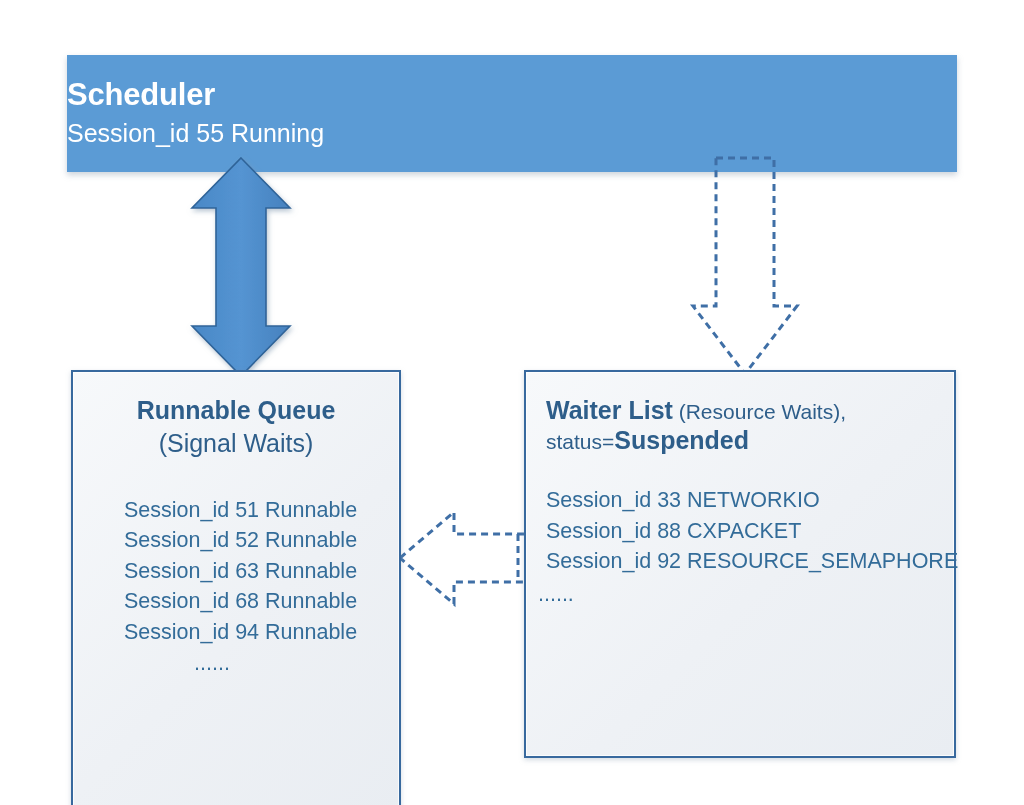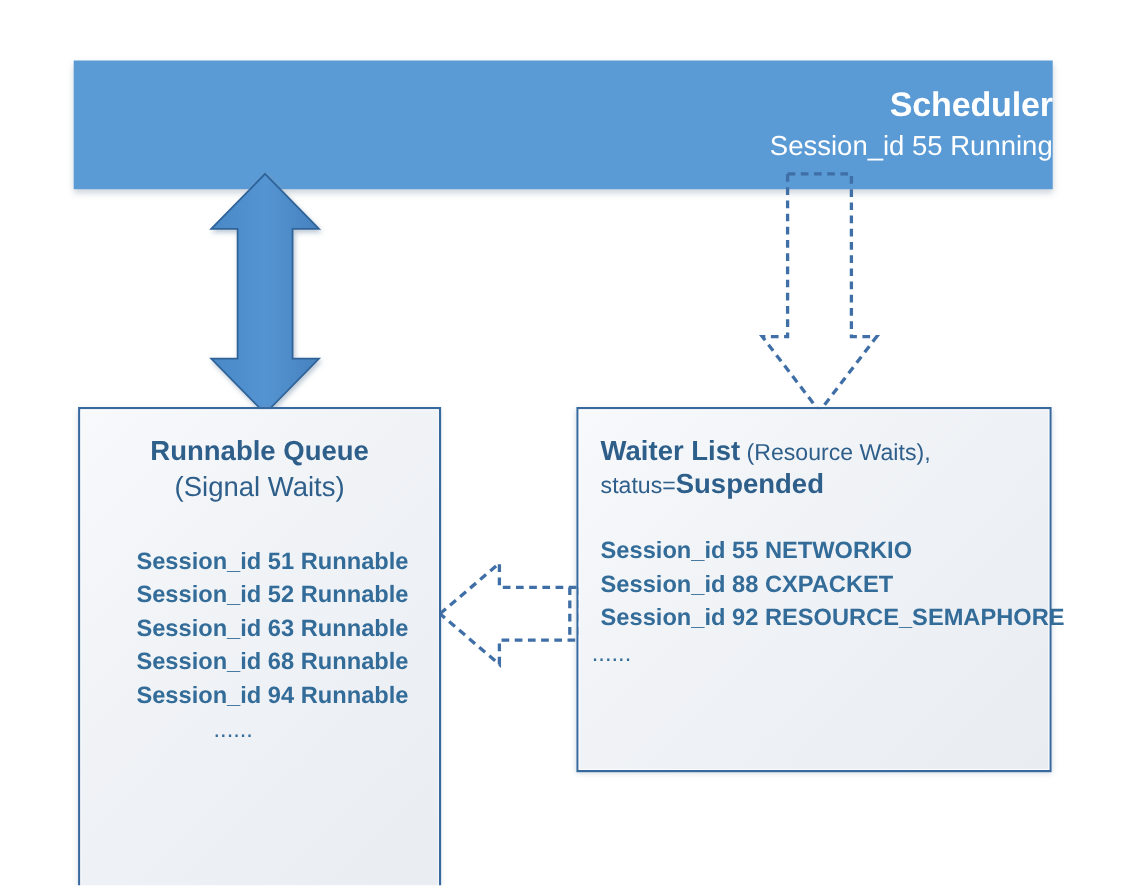--- a/index.html
+++ b/index.html
@@ -23,21 +23,21 @@
   .scheduler-bar {
     position: absolute;
     left: 67px;
     top: 55px;
     width: 890px;
     height: 117px;
     background: #5B9BD5;
     box-shadow: 0 3px 6px rgba(120,140,160,0.38);
     display: flex;
     flex-direction: column;
-    align-items: flex-end;
+    align-items: flex-start;
     justify-content: center;
     box-sizing: border-box;
   }
   .scheduler-title {
     color: #ffffff;
     font-size: 31px;
     font-weight: bold;
     line-height: 1.15;
     letter-spacing: -0.2px;
   }
@@ -67,21 +67,21 @@
   #panel-runnable {
     left: 71px;
     top: 370px;
     width: 330px;
     height: 448px;
   }
   #panel-waiter {
     left: 524px;
     top: 370px;
     width: 432px;
-    height: 332px;
+    height: 388px;
   }
 
   .panel-inner {
     position: relative;
     z-index: 2;
     padding: 24px 12px 0 12px;
     height: 100%;
     box-sizing: border-box;
   }
 
@@ -108,21 +108,20 @@
     line-height: 1.25;
   }
   .headline-wrap {
     margin-bottom: 6px;
   }
 
   .item-list {
     margin: 0;
     padding: 0;
     list-style: none;
-    font-weight: bold;
   }
   .item-list li {
     color: #336C99;
     font-size: 21.5px;
     line-height: 1.42;
     white-space: nowrap;
   }
   #list-runnable {
     margin-top: 36px;
     padding-left: 39px;
@@ -224,21 +223,21 @@
     <div class="panel-inner">
       <div class="title-left headline-wrap">
         <div>
           <span class="heading-bold">Waiter List</span><span class="heading-normal"> (Resource Waits),</span>
         </div>
         <div>
           <span class="heading-normal">status=</span><span class="heading-bold">Suspended</span>
         </div>
       </div>
       <ul class="item-list" id="list-waiter">
-        <li>Session_id 55 NETWORKIO</li>
+        <li>Session_id 33 NETWORKIO</li>
         <li>Session_id 88 CXPACKET</li>
         <li>Session_id 92 RESOURCE_SEMAPHORE</li>
       </ul>
       <div class="ellipsis-left">......</div>
     </div>
   </div>
 
 </div>
 
 </body></html>

